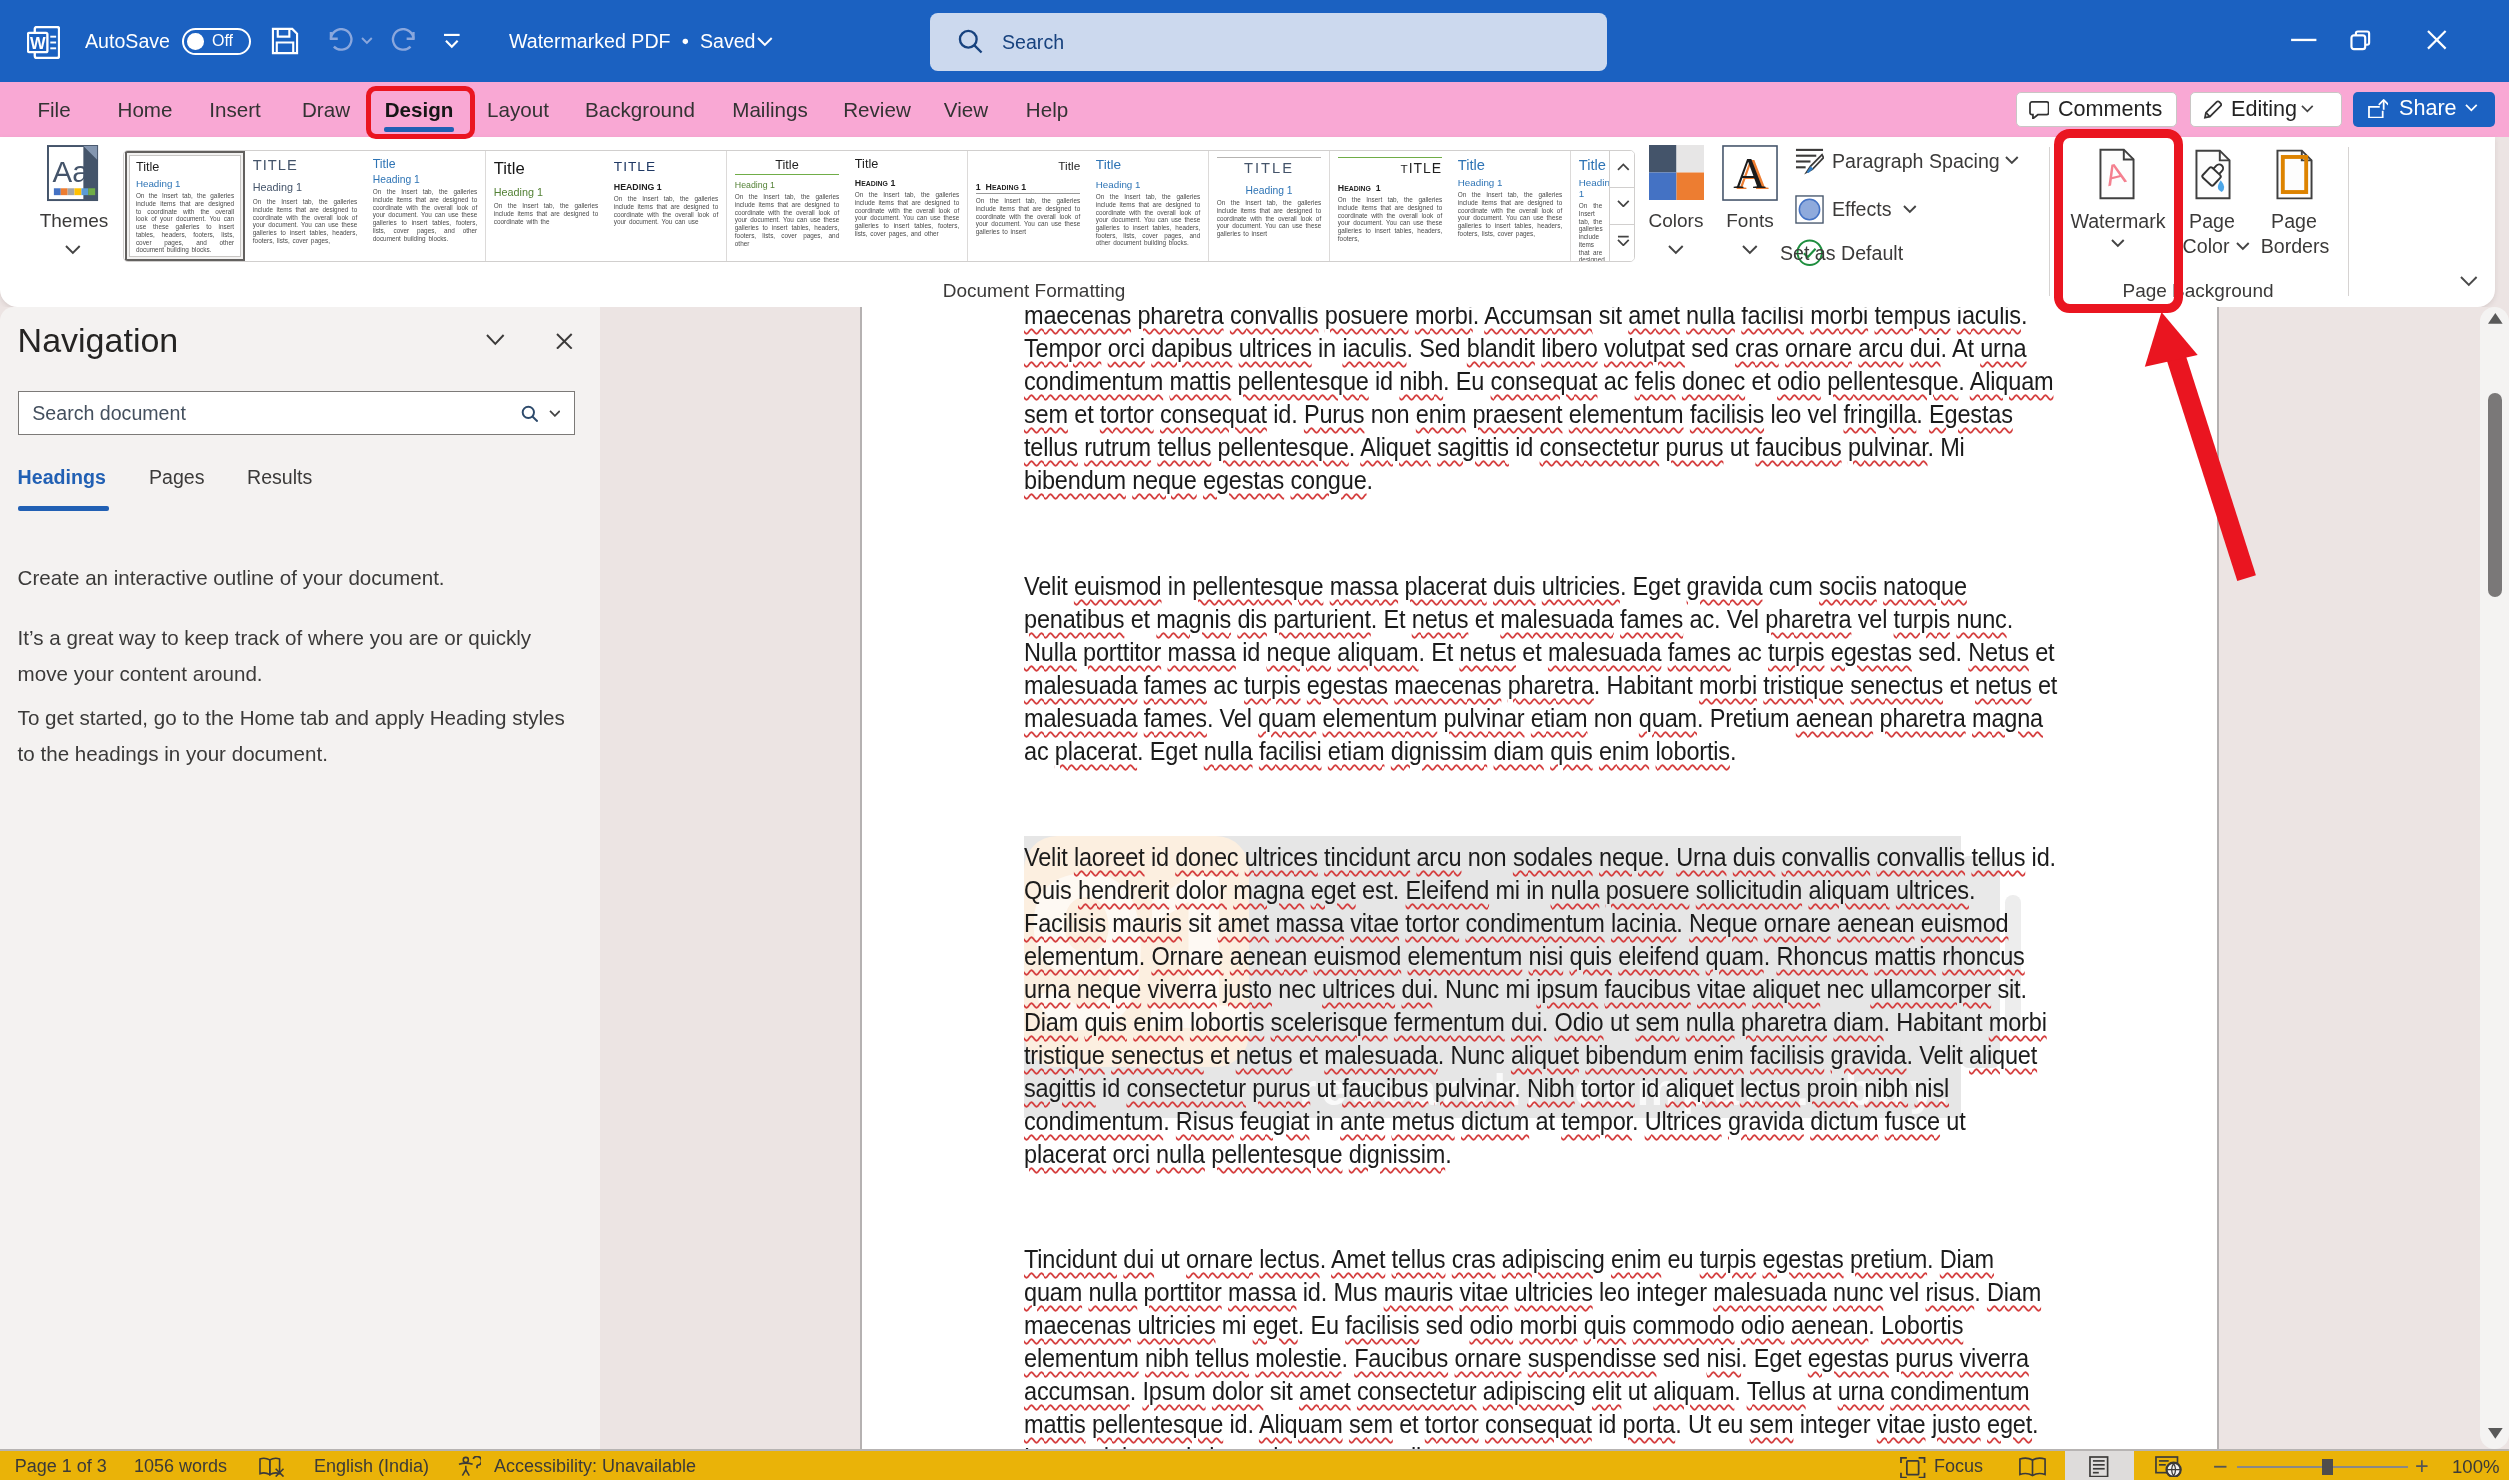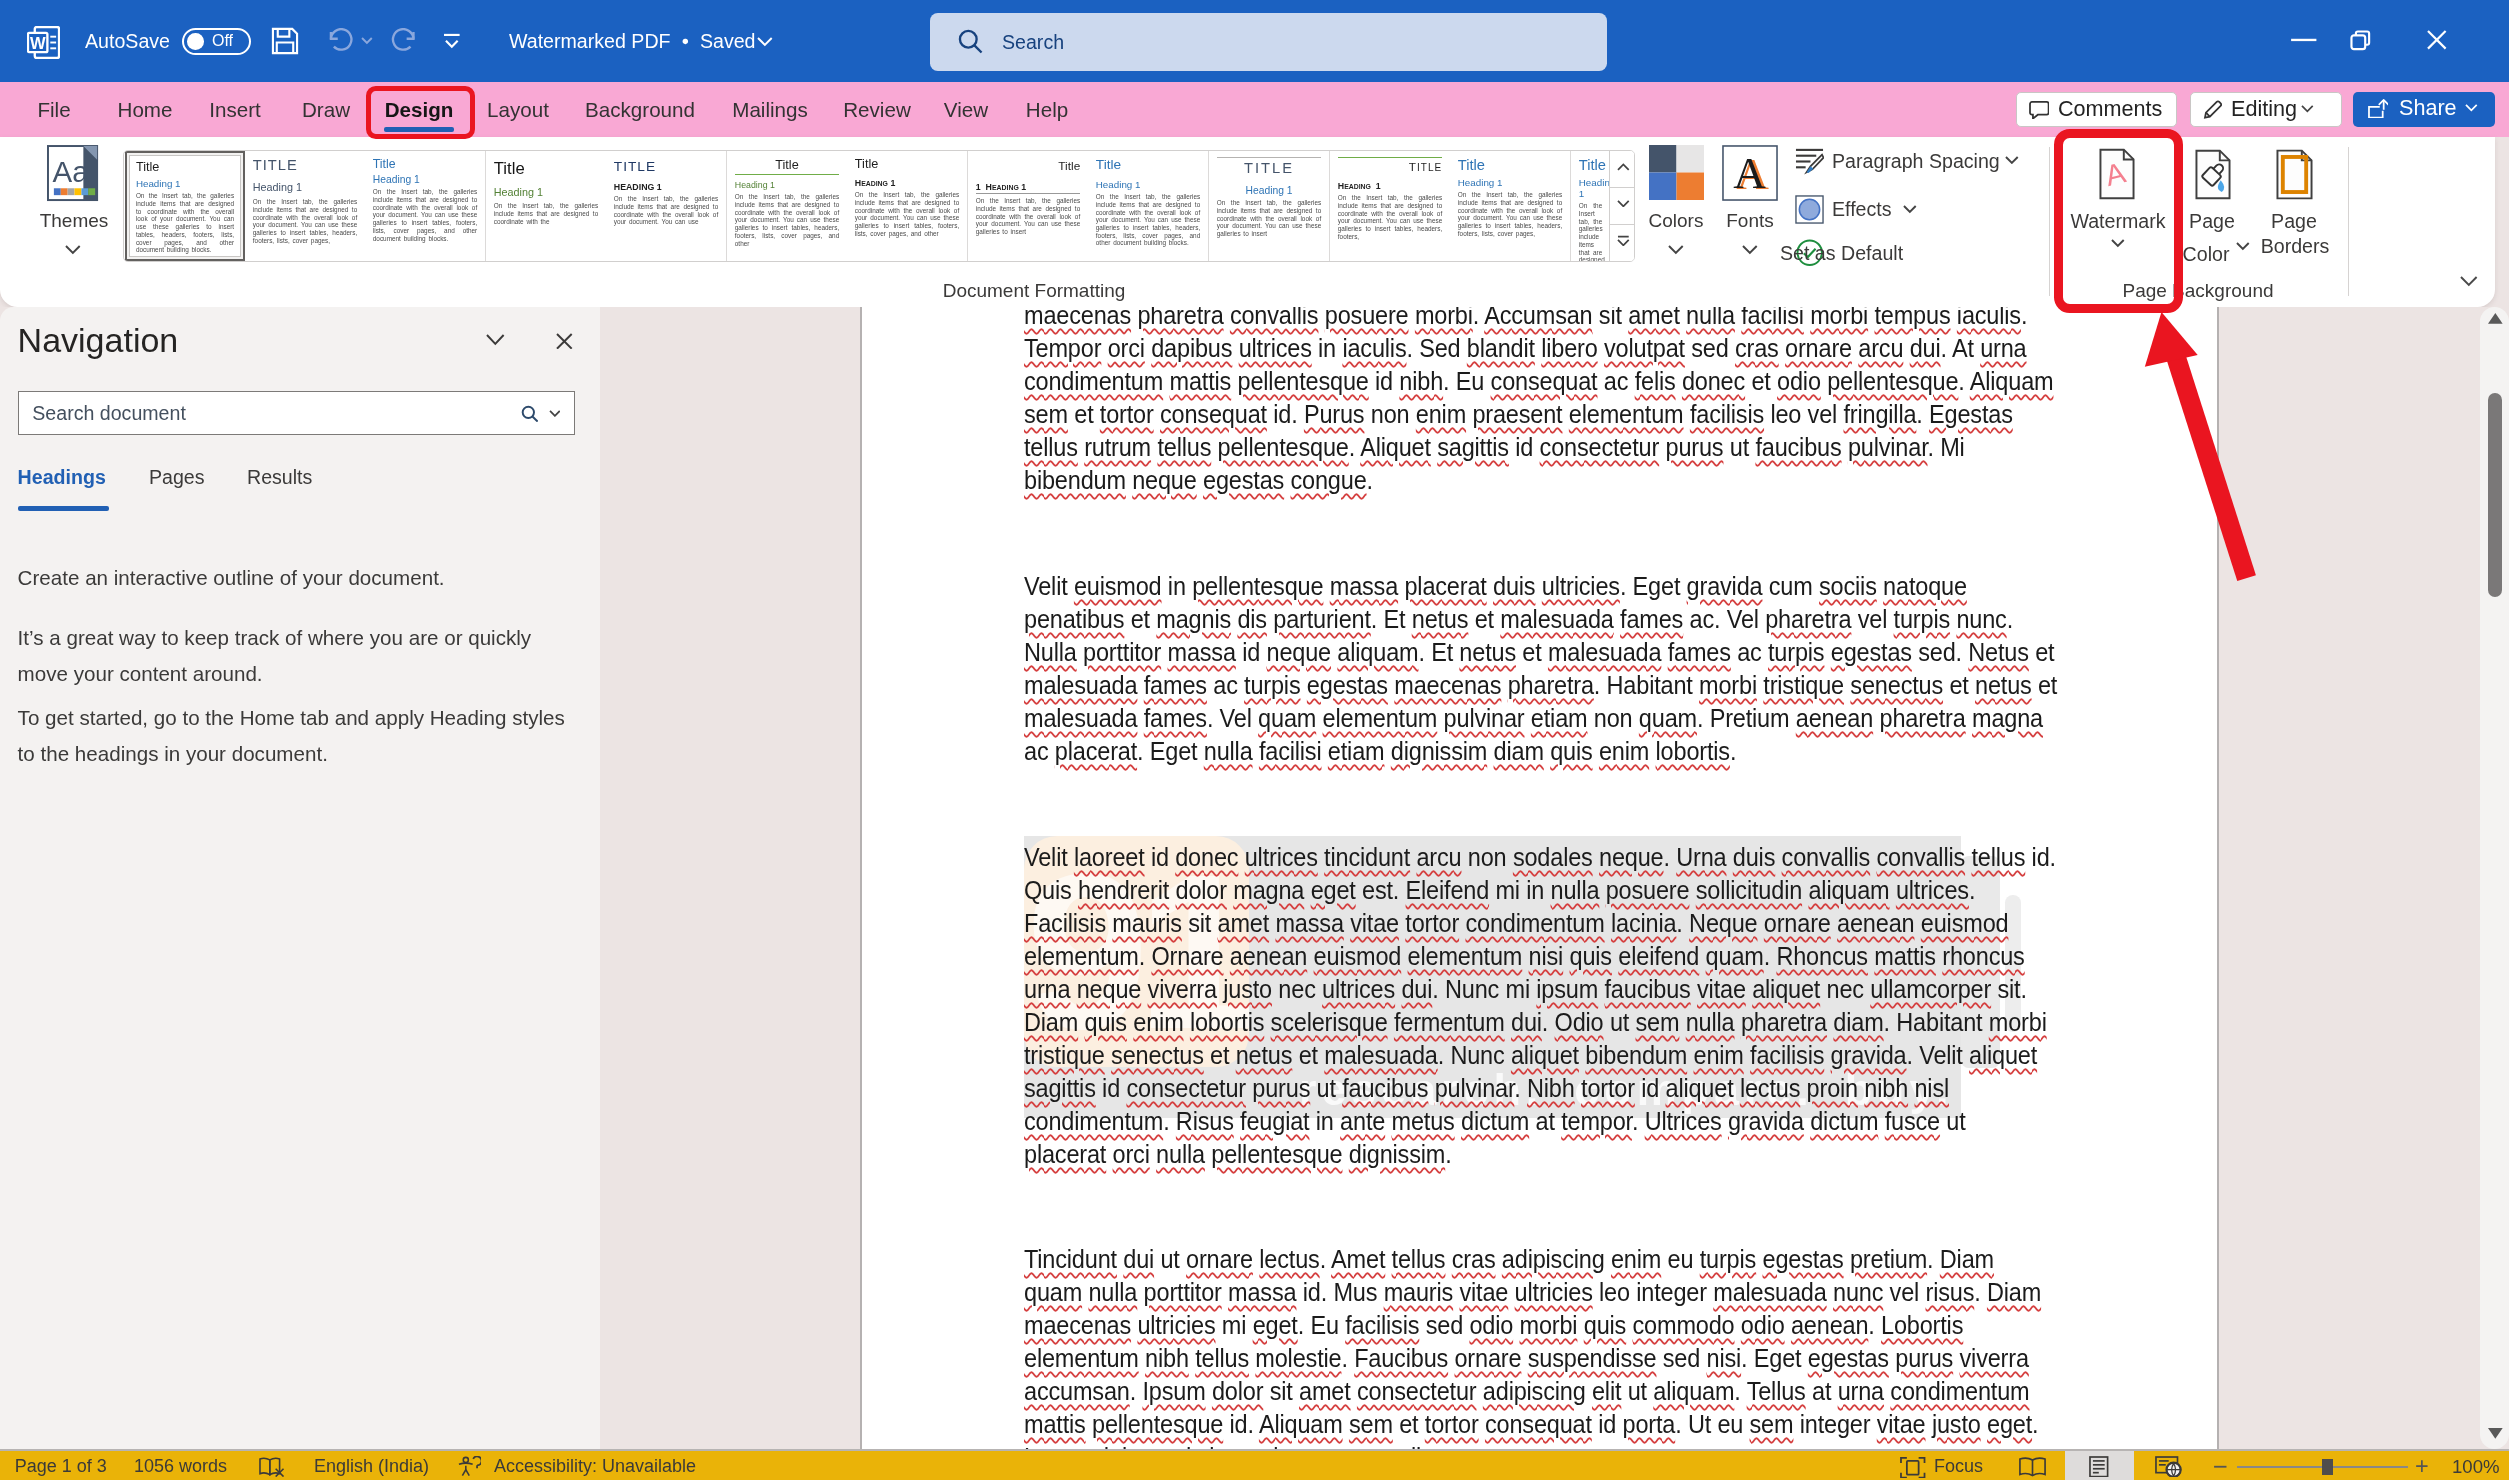--- a/index.html
+++ b/index.html
@@ -222,21 +222,21 @@
         <div class="tin">
       <div style="border-top:1px solid #b5b3b1;"></div>
       <div style="font-size:14.7px;color:#44546a;text-align:center;letter-spacing:2px;margin-top:2.9px;">TITLE</div>
       <div style="font-size:10.3px;color:#2e74b5;margin-top:8.8px;text-align:center;">Heading 1</div>
       <div class="tt" style="margin-top:2.9px;">On the Insert tab, the galleries include items that are designed to coordinate with the overall look of your document. You can use these galleries to insert</div>
     </div>
       </div>
     <div class="tile" style="left:1206px;">
         <div class="tin">
       <div style="border-top:1.5px solid #70ad47;"></div>
-      <div style="font-size:11.8px;color:#1f1f1f;text-align:right;letter-spacing:1px;margin-top:2.9px;">T<span style="font-size:10px;">ITLE</span></div>
+      <div style="font-size:11.8px;color:#1f1f1f;text-align:right;letter-spacing:1px;margin-top:2.9px;">T<span style="font-size:14px;">ITLE</span></div>
       <div style="font-size:8.8px;font-weight:bold;color:#1f1f1f;margin-top:6.9px;">H<span style="font-size:6.9px;">EADING</span>&nbsp; 1</div>
       <div class="tt" style="margin-top:2.9px;">On the Insert tab, the galleries include items that are designed to coordinate with the overall look of your document. You can use these galleries to insert tables, headers, footers,</div>
     </div>
       </div>
     <div class="tile" style="left:1326px;">
         <div class="tin">
       <div style="font-size:14.7px;color:#2e74b5;">Title</div>
       <div style="font-size:9.8px;color:#2e74b5;margin-top:4.9px;">Heading 1</div>
       <div class="tt" style="margin-top:2.9px;">On the Insert tab, the galleries include items that are designed to coordinate with the overall look of your document. You can use these galleries to insert tables, headers, footers, lists, cover pages,</div>
     </div>
@@ -332,21 +332,21 @@
   <svg class="abs" style="left:2195px;top:11.8px" width="36" height="51" viewBox="0 0 37 52">
     <path d="M1.5 1.5 h24 l10 10 v39 h-34 z" fill="#fdfdfd" stroke="#404040" stroke-width="2"></path>
     <path d="M25.5 1.5 v10 h10" fill="none" stroke="#404040" stroke-width="2"></path>
     <g transform="rotate(43 17 28)">
       <rect x="9.5" y="21" width="15" height="14" rx="2" fill="none" stroke="#333" stroke-width="2"></rect>
       <path d="M13 21 v-4.5 a4 4 0 0 1 8 0 v4.5" fill="none" stroke="#333" stroke-width="2"></path>
     </g>
     <path d="M26.5 32 q6.5 8 1 12 q-7.5 -3 -1 -12" fill="#4ba6e8"></path>
   </svg>
   <div class="lab ctr" style="left:2212px;top:73px;font-size:19.6px;">Page</div>
-  <div class="lab ctr" style="left:2206px;top:98px;font-size:19.6px;margin-top:8px;">Color</div>
+  <div class="lab ctr" style="left:2206px;top:98px;font-size:19.6px;">Color</div>
   <svg class="abs" style="left:2236px;top:105px" width="13.7" height="8.8" viewBox="0 0 14 9" fill="none" stroke="#444" stroke-width="2">
       <path d="M1 1 l6 6 l6 -6"></path>
     </svg>
 
   <svg class="abs" style="left:2276px;top:11.8px" width="37" height="51" viewBox="0 0 38 52">
     <path d="M1.5 1.5 h25 l10 10 v39 h-35 z" fill="#fdfdfd" stroke="#404040" stroke-width="2"></path>
     <path d="M26.5 1.5 v10 h10" fill="none" stroke="#404040" stroke-width="2"></path>
     <rect x="7" y="8" width="24" height="36" fill="none" stroke="#dd8300" stroke-width="4"></rect>
   </svg>
   <div class="lab ctr" style="left:2294px;top:73px;font-size:19.6px;">Page</div>

